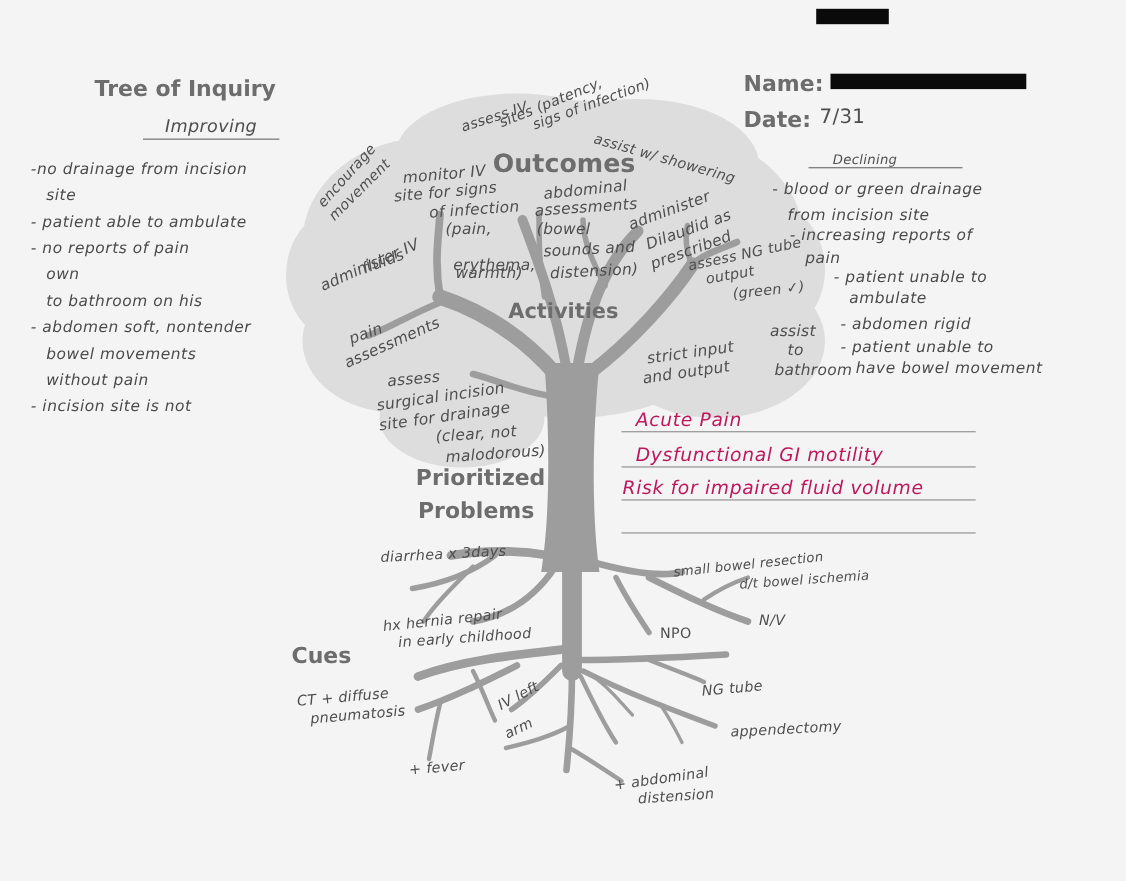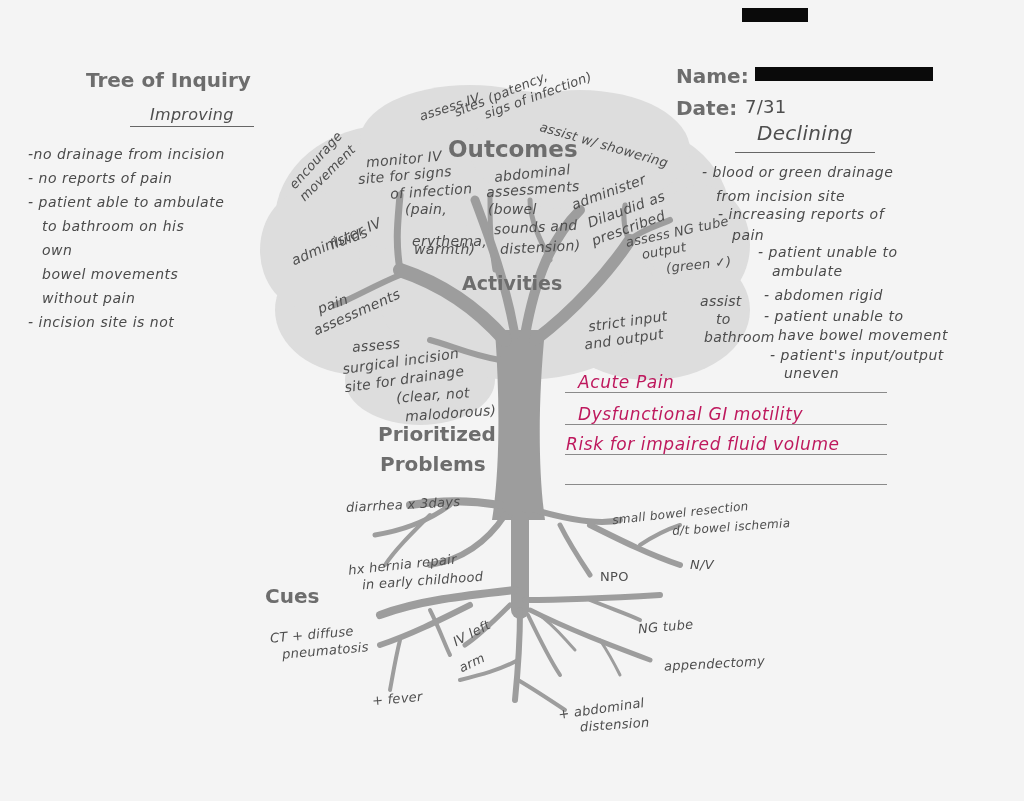--- a/index.html
+++ b/index.html
@@ -91,51 +91,49 @@
   <div class="redact" style="left:742px; top:8px; width:66px; height:14px;"></div>
   <div class="printed" style="left:676px; top:64px; font-size:20px;">Name:</div>
   <div class="redact" style="left:755px; top:67px; width:178px; height:14px;"></div>
   <div class="printed" style="left:676px; top:96px; font-size:20px;"><span>Date:</span></div>
   <div class="hand" style="left:745px; top:98px; font-size:18px; font-style:normal;text-align:right;">7/31</div>
 
   <div class="hand" style="left:150px; top:106px; font-size:16px;">Improving</div>
   <div class="rule" style="left:130px; top:126px; width:124px; background:#666;"></div>
   <div class="list" style="left:28px; top:142px;">
     <div class="item">-no drainage from incision</div>
+    <div class="item cont">site</div>
+    <div class="item">- patient able to ambulate</div>
     <div class="item">- no reports of pain</div>
-    <div class="item">- patient able to ambulate</div>
+    <div class="item cont">own</div>
     <div class="item cont">to bathroom on his</div>
-    <div class="item cont">own</div>
+    <div class="item">- abdomen soft, nontender</div>
     <div class="item cont">bowel movements</div>
     <div class="item cont">without pain</div>
     <div class="item">- incision site is not</div>
   </div>
 
-  <div class="hand" style="left:757px; top:124px; font-size:20px;">Declining</div>
+  <div class="hand" style="left:757px; top:136px; font-size:12px;">Declining</div>
   <div class="rule" style="left:735px; top:152px; width:140px; background:#666;"></div>
   <div class="list" style="left:702px; top:160px;">
     <div class="item">- blood or green drainage</div>
     <div class="item cont">from incision site</div>
   </div>
   <div class="list" style="left:718px; top:202px;">
     <div class="item">- increasing reports of</div>
     <div class="item cont" style="line-height:18px;">pain</div>
   </div>
   <div class="list" style="left:758px; top:242px;">
     <div class="item" style="line-height:20px;">- patient unable to</div>
     <div class="item cont" style="line-height:18px;">ambulate</div>
   </div>
   <div class="list" style="left:764px; top:284px;">
     <div class="item" style="line-height:22px;">- abdomen rigid</div>
     <div class="item" style="line-height:20px;">- patient unable to</div>
     <div class="item cont" style="line-height:18px;">have bowel movement</div>
-  </div>
-  <div class="list" style="left:770px; top:346px;">
-    <div class="item" style="line-height:18px;">- patient's input/output</div>
-    <div class="item cont" style="line-height:18px;">uneven</div>
   </div>
 
   <div class="printed" style="left:448px; top:136px; font-size:23px;">Outcomes</div>
   <div class="printed" style="left:462px; top:272px; font-size:19px;">Activities</div>
   <div class="printed" style="left:378px; top:422px; font-size:20px;">Prioritized</div>
   <div class="printed" style="left:380px; top:452px; font-size:20px;">Problems</div>
   <div class="printed" style="left:265px; top:584px; font-size:20px;">Cues</div>
 
   <div class="hand" style="left:420px; top:108px; font-size:13px; transform:rotate(-18deg); transform-origin:left;">assess IV</div>
   <div class="hand" style="left:455px; top:104px; font-size:13px; transform:rotate(-22deg); transform-origin:left;">sites (patency,</div>

